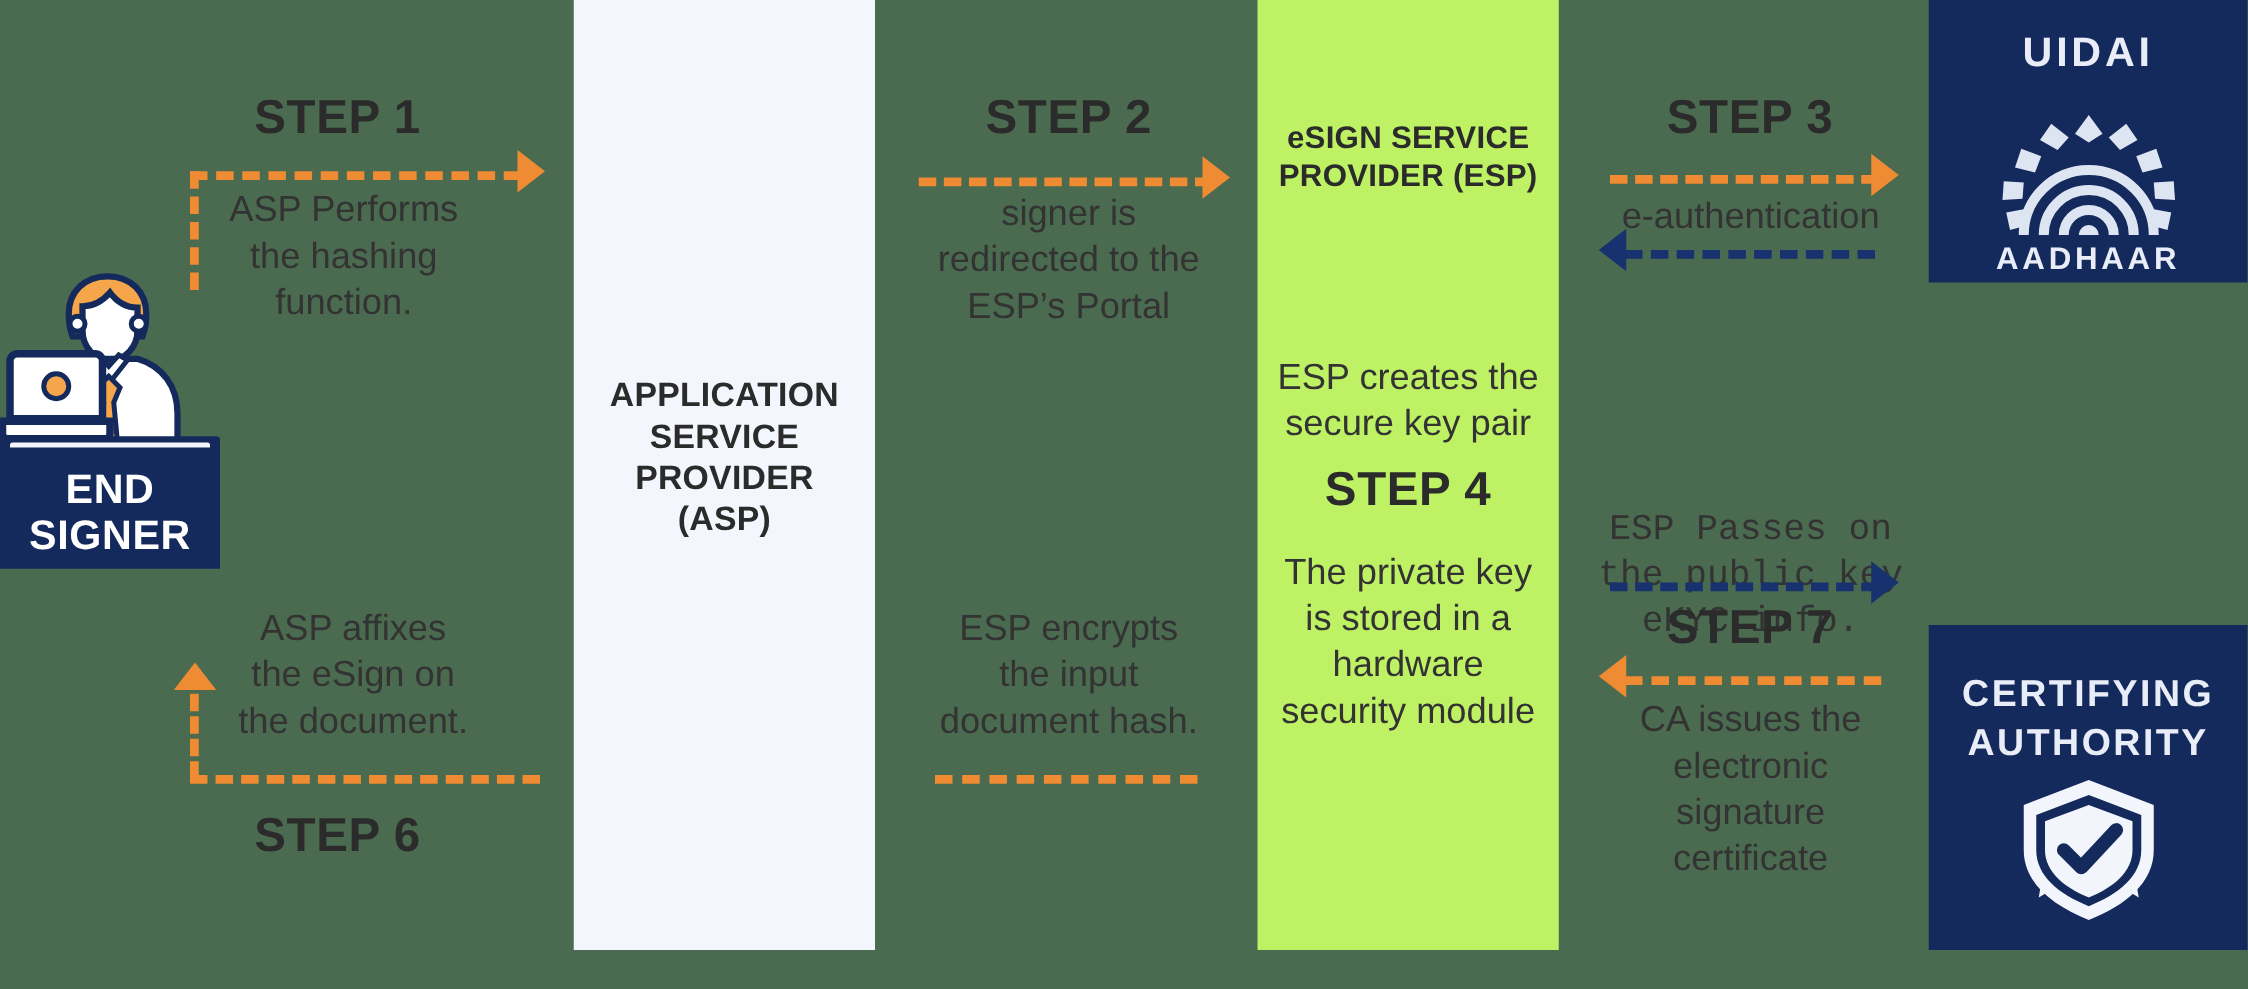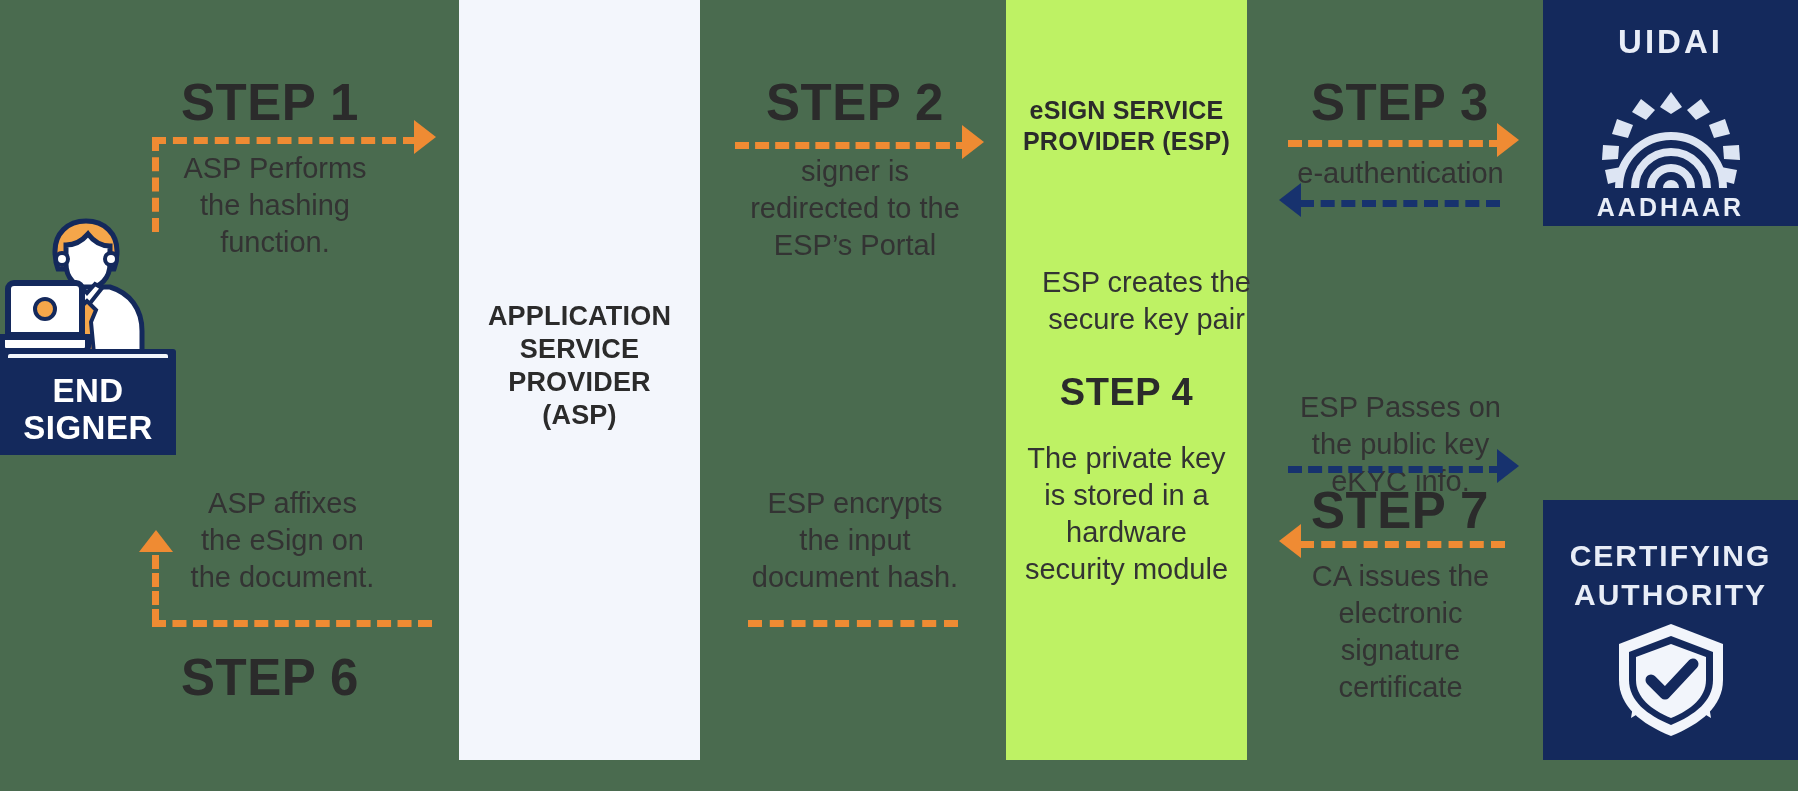--- a/index.html
+++ b/index.html
@@ -19,21 +19,21 @@
     position:absolute;left:0;width:100%;
     text-align:center;color:#2b2b2b;font-weight:bold;
     line-height:1.22;letter-spacing:.2px;
   }
   .lane-asp .lane-title{top:300px;font-size:27px;}
   .lane-esp .lane-title{top:95px;font-size:25px;}
   .esp-body{
     position:absolute;left:0;width:100%;text-align:center;
     color:#333;font-size:29px;line-height:1.28;
   }
-  .esp-body1{top:264px;padding-left:20px;}
+  .esp-body1{top:284px;}
   .esp-step{position:absolute;left:0;width:100%;text-align:center;
     color:#2b2b2b;font-size:38px;font-weight:bold;top:371px;letter-spacing:.5px;}
   .esp-body2{top:440px;}
 
   
   .navybox{position:absolute;background:#14295c;}
   .uidai{left:1543px;top:0;width:255px;height:226px;}
   .ca{left:1543px;top:500px;width:255px;height:260px;}
   .navybox .nb-title{
     position:absolute;left:0;width:100%;text-align:center;
@@ -52,21 +52,21 @@
     background:#14295c;
   }
   .signer-label{
     position:absolute;left:0;top:15px;width:100%;text-align:center;
     color:#fff;font-size:33px;font-weight:bold;line-height:1.12;letter-spacing:.5px;
   }
   .signer-art{position:absolute;left:0;top:0;}
 
   
   .tb{position:absolute;color:#333;font-size:29px;line-height:1.28;text-align:center;}
-  .step-label{position:absolute;color:#2b2b2b;font-weight:bold;font-size:51px;text-align:center;letter-spacing:.5px;}
+  .step-label{position:absolute;color:#2b2b2b;font-weight:bold;font-size:38px;text-align:center;letter-spacing:.5px;}
 
   
   .dash-h{position:absolute;height:0;border-top:7px dashed #ef8b33;}
   .dash-h.navy{border-top-color:#17326e;}
   .dash-v{position:absolute;width:0;border-left:7px dashed #ef8b33;}
   .arrow{position:absolute;width:0;height:0;}
   .arrow-r{
     border-top:17px solid transparent;border-bottom:17px solid transparent;
     border-left:22px solid #ef8b33;
   }
@@ -230,21 +230,21 @@
 
   <div class="step-label" style="left:1285px;top:73px;width:230px;">STEP 3</div>
   <div class="dash-h" style="left:1288px;top:140px;width:215px;"></div>
   <div class="arrow arrow-r" style="left:1497px;top:123px;"></div>
   <div class="tb" style="left:1268px;top:155px;width:265px;">
     <div>e-authentication</div>
   </div>
   <div class="dash-h navy" style="left:1300px;top:200px;width:200px;"></div>
   <div class="arrow arrow-l navy" style="left:1279px;top:183px;"></div>
 
-  <div class="tb" style="left:1268px;top:389px;width:265px;">
+  <div class="tb" style="left:1268px;top:405px;width:265px;font-family:Liberation Mono, monospace;">
     <div>ESP Passes on</div>
     <div>the public key</div>
     <div>eKYC info.</div>
   </div>
   <div class="dash-h navy" style="left:1288px;top:466px;width:215px;"></div>
   <div class="arrow arrow-r navy" style="left:1497px;top:449px;"></div>
   <div class="step-label" style="left:1285px;top:481px;width:230px;">STEP 7</div>
   <div class="dash-h" style="left:1300px;top:541px;width:205px;"></div>
   <div class="arrow arrow-l" style="left:1279px;top:524px;"></div>
   <div class="tb" style="left:1268px;top:558px;width:265px;">

